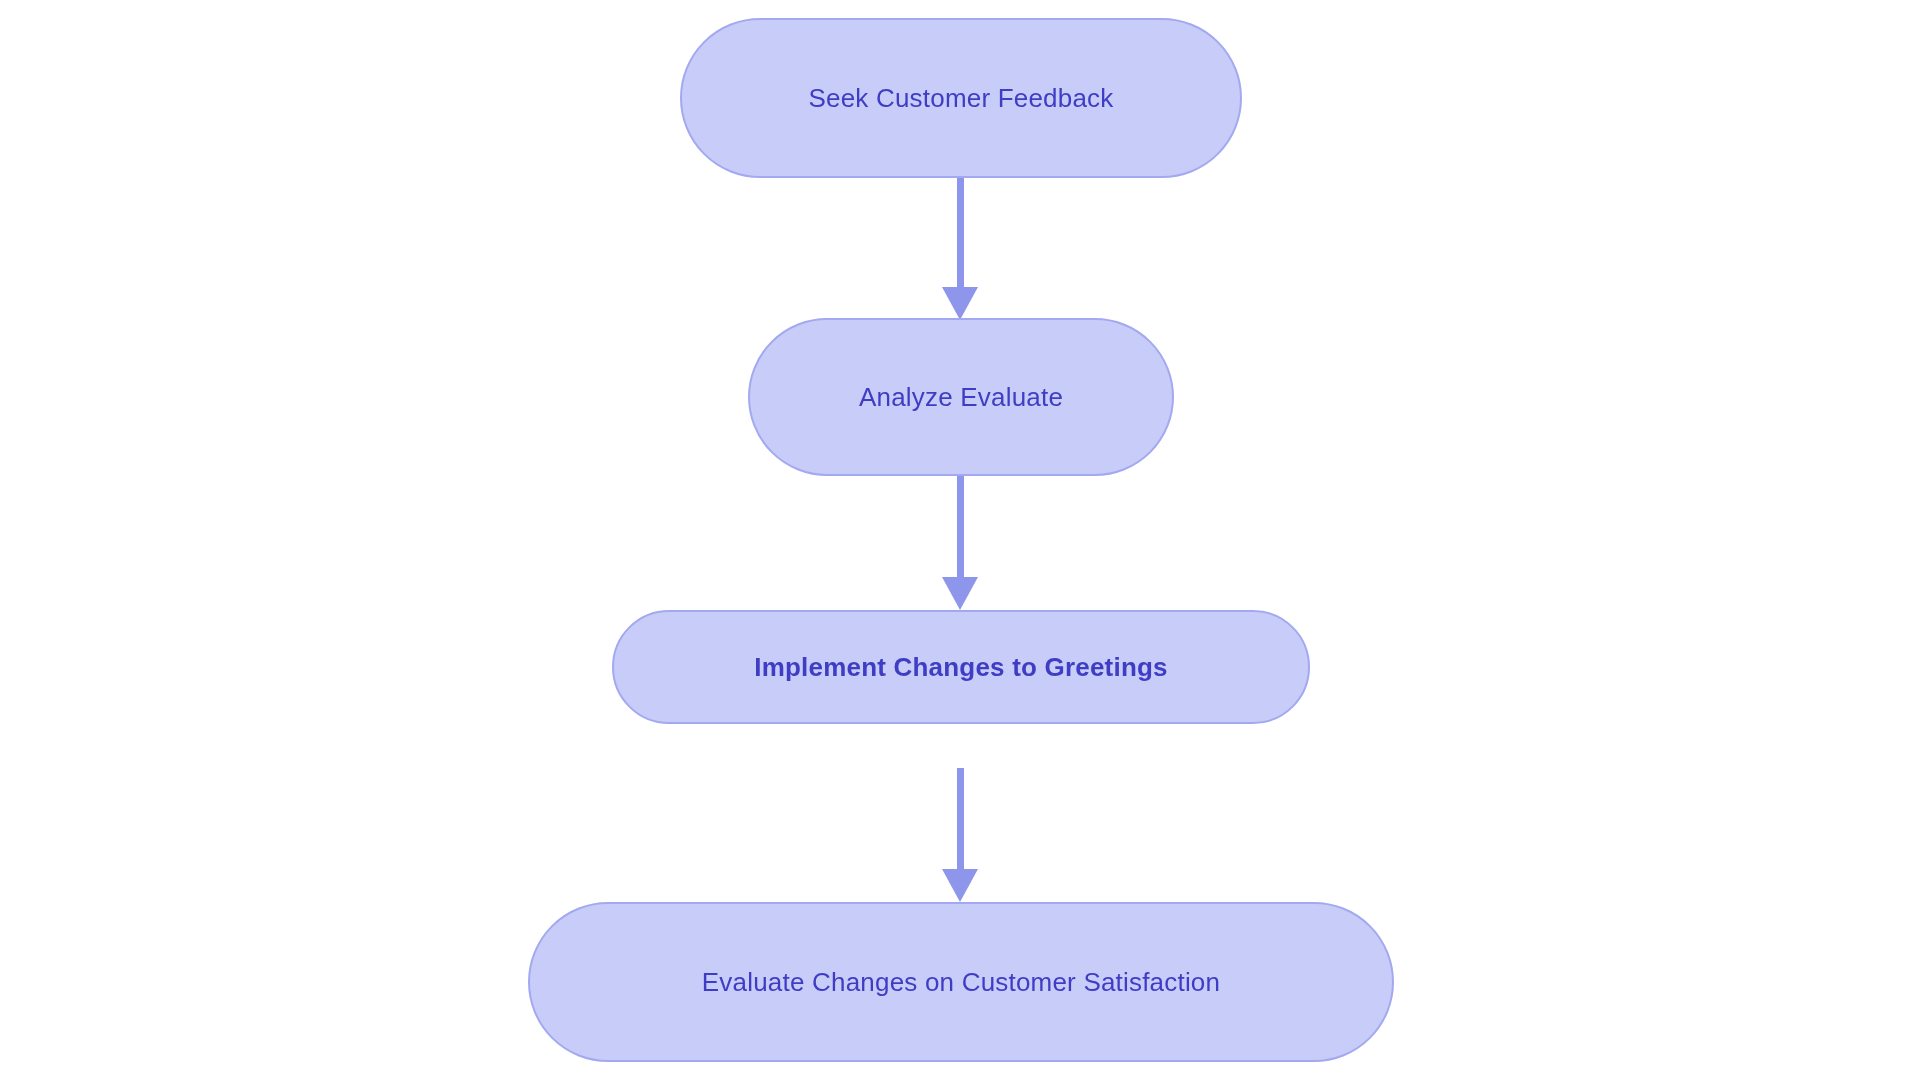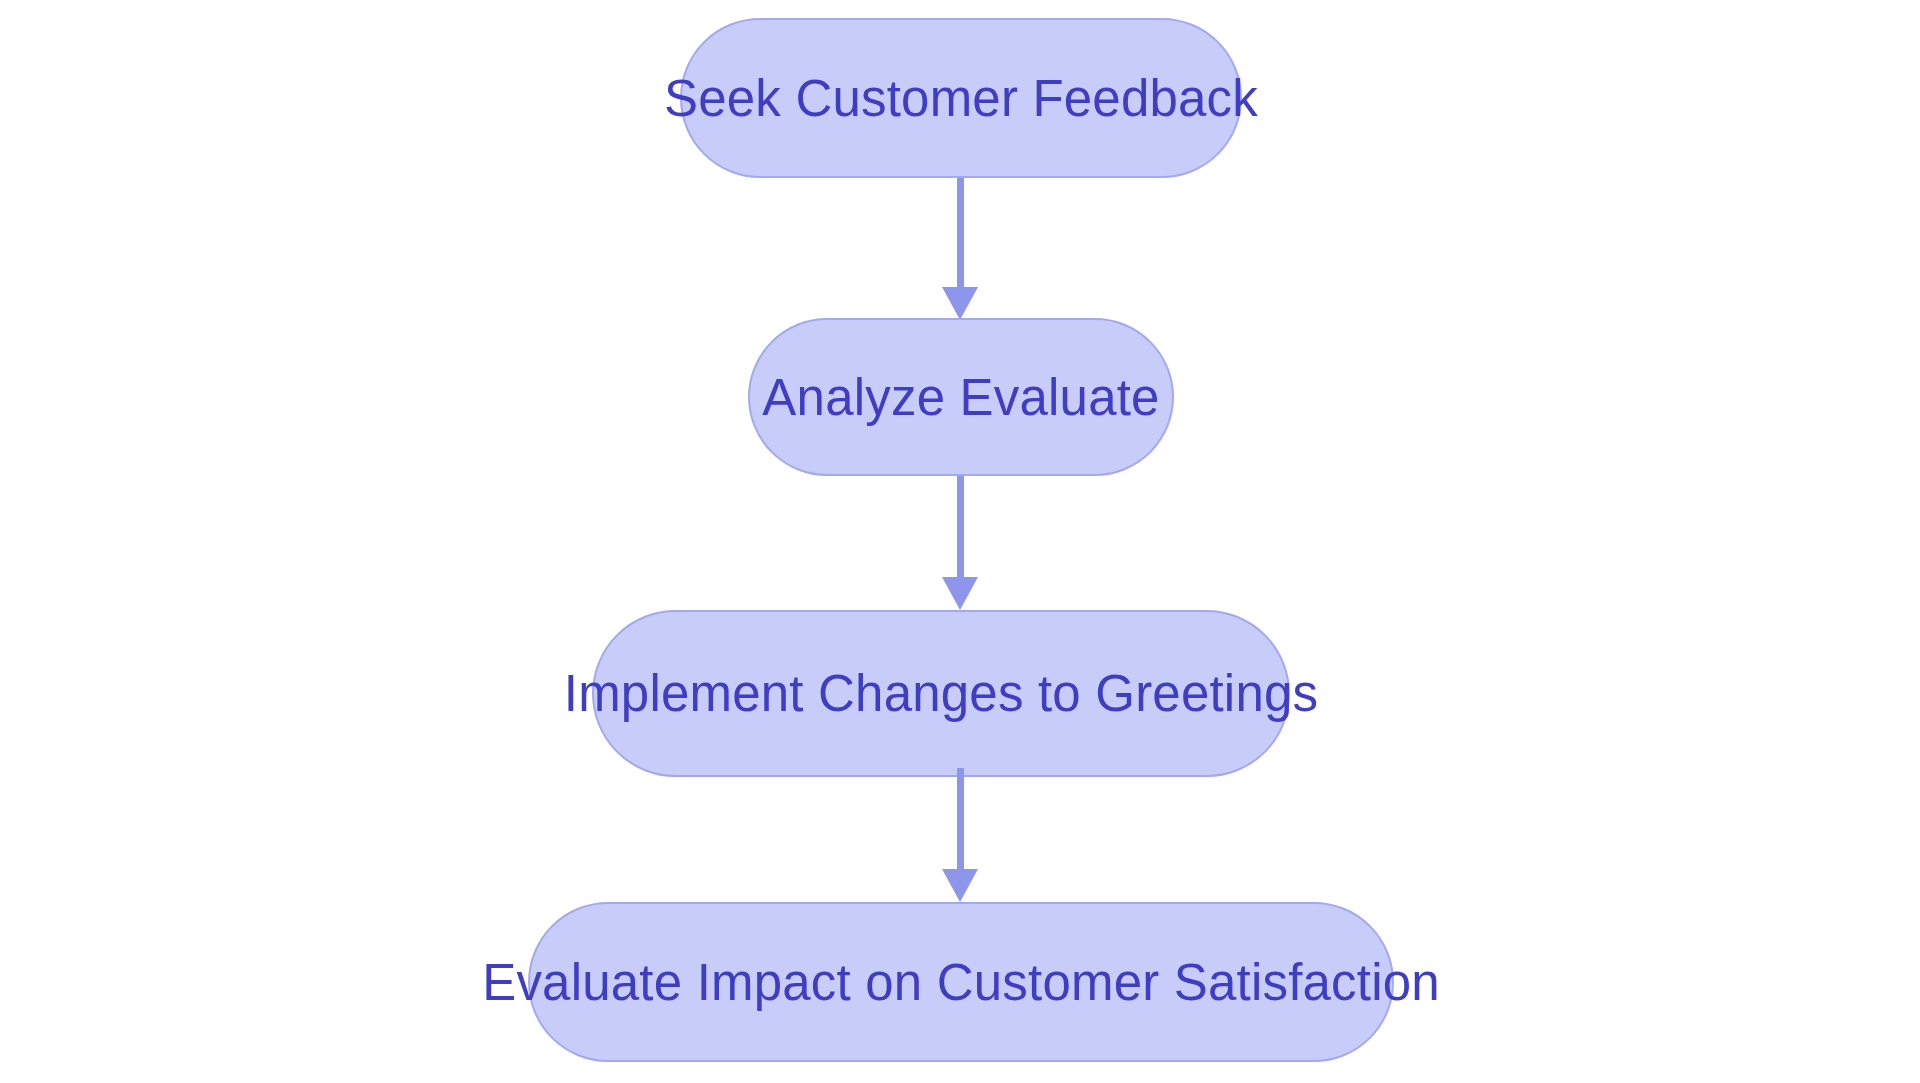--- a/index.html
+++ b/index.html
@@ -25,31 +25,31 @@
     position: relative;
     width: 1920px;
     height: 1083px;
   }
   .node {
     position: absolute;
     background: var(--node-fill);
     border: 2px solid var(--node-border);
     border-radius: 84px;
     color: var(--node-text);
-    font-size: 51px;
+    font-size: 26px;
     letter-spacing: 0.2px;
     display: flex;
     align-items: center;
     justify-content: center;
     text-align: center;
     white-space: nowrap;
   }
   .node-1 { left: 680px; top: 18px;  width: 562px; height: 160px; }
   .node-2 { left: 748px; top: 318px; width: 426px; height: 158px; }
-  .node-3 { left: 592px; top: 610px; width: 698px; height: 167px; }
+  .node-3 { left: 612px; top: 610px; width: 698px; height: 114px; font-weight: bold; }
   .node-4 { left: 528px; top: 902px; width: 866px; height: 160px; }
 
   .arrow { position: absolute; left: 0; top: 0; width: 0; height: 0; }
   .arrow-line {
     position: absolute;
     width: 7px;
     background: var(--arrow);
   }
   .arrow-head {
     position: absolute;
@@ -92,16 +92,16 @@
   <div class="node node-3">
     <span class="node-label">Implement Changes to Greetings</span>
   </div>
 
   <div class="arrow arrow-3">
     <div class="arrow-line"></div>
     <div class="arrow-head"></div>
   </div>
 
   <div class="node node-4">
-    <span class="node-label">Evaluate Impact on Customer Satisfaction</span>
+    <span class="node-label">Evaluate Changes on Customer Satisfaction</span>
   </div>
 
 </div>
 
 </body></html>

